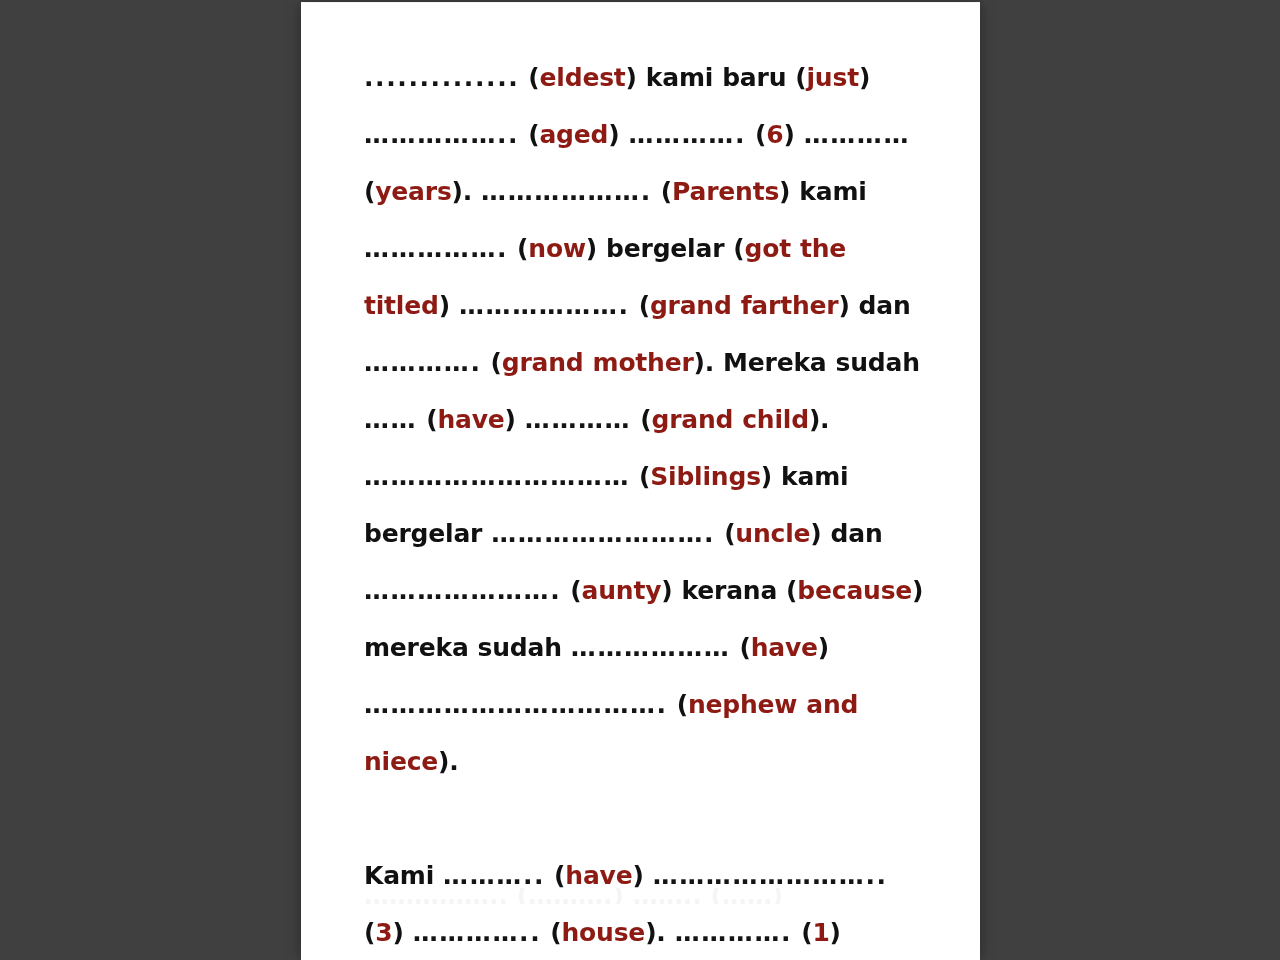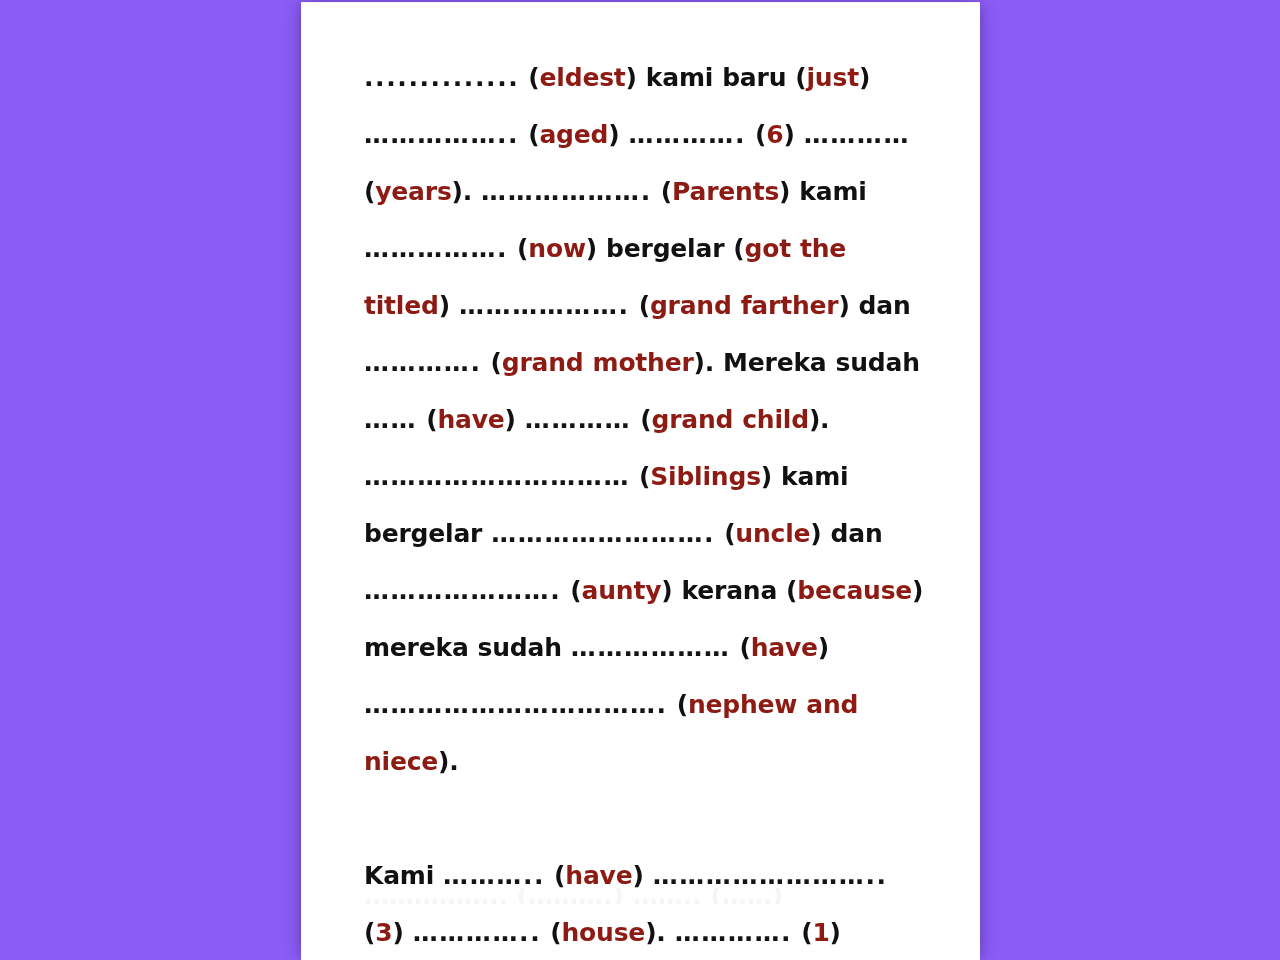--- a/index.html
+++ b/index.html
@@ -13,21 +13,21 @@
   }
   body {
     font-family: "DejaVu Sans", sans-serif;
   }
 
   
   #viewer {
     position: relative;
     width: 1280px;
     height: 960px;
-    background: #8b5cf6;
+    background: #404040;
   }
 
   
   #page-sheet {
     position: absolute;
     left: 301px;
     top: 2px;
     width: 679px;
     height: 958px;
     background: #ffffff;

